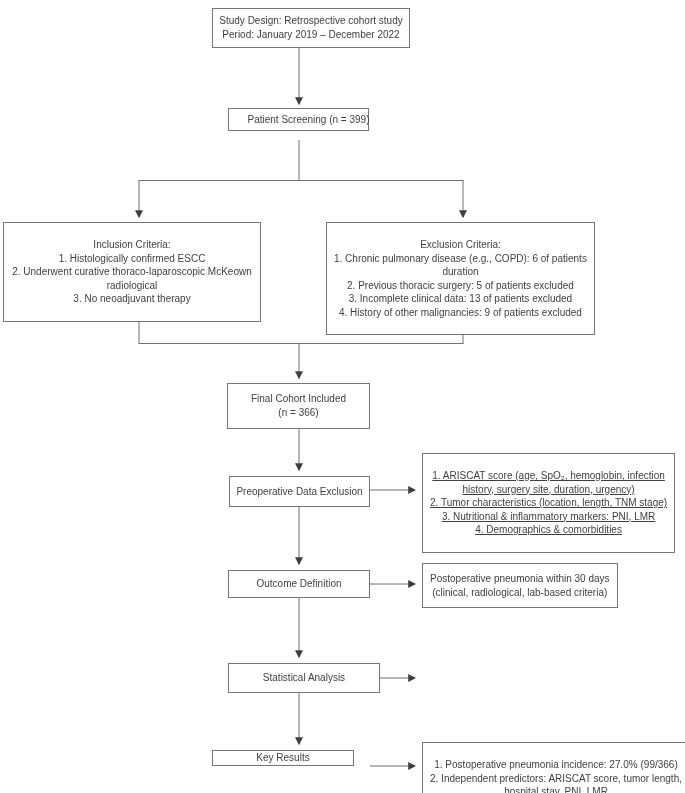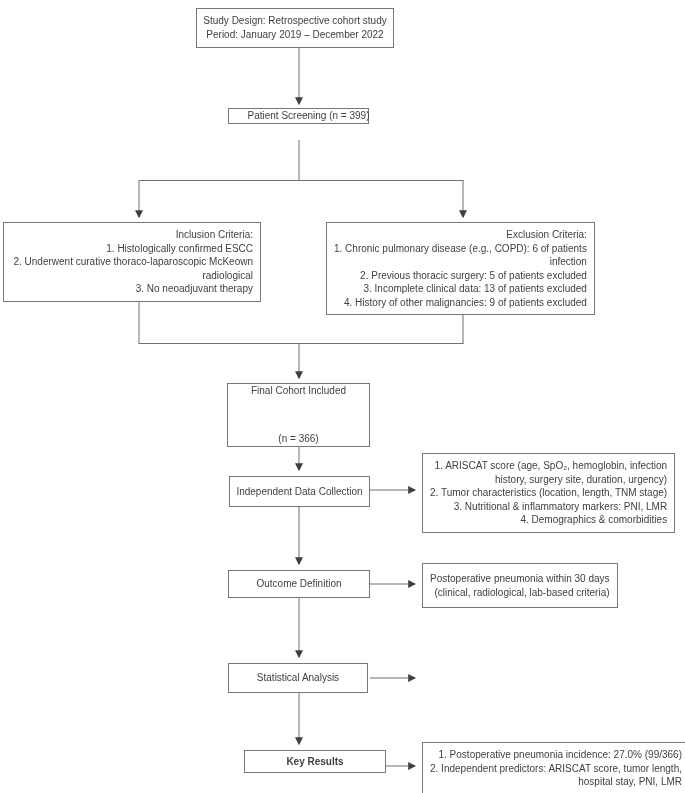--- a/index.html
+++ b/index.html
@@ -24,24 +24,24 @@
     flex-direction:column;
     align-items:center;
     justify-content:center;
     text-align:center;
     font-size:10px;
     line-height:14px;
   }
   .center-box .line{white-space:nowrap;}
   .detail-box{
     display:inline-block;
-    padding:5px 7px;
+    padding:15px 7px;
     font-size:10px;
     line-height:13.5px;
-    text-align:right;
+    text-align:center;
   }
   .detail-box .line{white-space:nowrap;}
 </style>
 </head>
 <body>
 
 <div id="canvas">
 
   <svg id="connectors" width="685" height="793">
     <defs>
@@ -63,78 +63,78 @@
       <line x1="370" y1="490" x2="415" y2="490" marker-end="url(#arrow)"></line>
       <line x1="299" y1="507" x2="299" y2="564" marker-end="url(#arrow)"></line>
       <line x1="370" y1="584" x2="415" y2="584" marker-end="url(#arrow)"></line>
       <line x1="299" y1="598" x2="299" y2="657" marker-end="url(#arrow)"></line>
       <line x1="370" y1="678" x2="415" y2="678" marker-end="url(#arrow)"></line>
       <line x1="299" y1="693" x2="299" y2="744" marker-end="url(#arrow)"></line>
       <line x1="370" y1="766" x2="415" y2="766" marker-end="url(#arrow)"></line>
     </g>
   </svg>
 
-  <div class="box center-box" style="left:196px;top:8px;width:198px;height:40px;">
+  <div class="box center-box" style="left:212px;top:8px;width:198px;height:40px;">
     <div class="line">Study Design: Retrospective cohort study</div>
     <div class="line">Period: January 2019 – December 2022</div>
   </div>
 
-  <div class="box center-box" style="left:228px;top:108px;width:141px;height:16px;padding-left:20px;">
+  <div class="box center-box" style="left:228px;top:108px;width:141px;height:23px;padding-left:20px;">
     <div class="line">Patient Screening (n = 399)</div>
   </div>
 
   <div class="box detail-box" style="left:3px;top:222px;min-width:258px;">
     <div class="line">Inclusion Criteria:</div>
     <div class="line">1. Histologically confirmed ESCC</div>
     <div class="line">2. Underwent curative thoraco-laparoscopic McKeown</div>
     <div class="line">radiological</div>
     <div class="line">3. No neoadjuvant therapy</div>
   </div>
 
   <div class="box detail-box" style="left:326px;top:222px;">
     <div class="line">Exclusion Criteria:</div>
     <div class="line">1. Chronic pulmonary disease (e.g., COPD): 6 of patients</div>
-    <div class="line">infection</div>
+    <div class="line">duration</div>
     <div class="line">2. Previous thoracic surgery: 5 of patients excluded</div>
     <div class="line">3. Incomplete clinical data: 13 of patients excluded</div>
     <div class="line">4. History of other malignancies: 9 of patients excluded</div>
   </div>
 
-  <div class="box center-box" style="left:227px;top:383px;width:143px;height:64px;justify-content:space-between;">
+  <div class="box center-box" style="left:227px;top:383px;width:143px;height:46px;">
     <div class="line">Final Cohort Included</div>
     <div class="line">(n = 366)</div>
   </div>
 
   <div class="box center-box" style="left:229px;top:476px;width:141px;height:31px;">
-    <div class="line">Independent Data Collection</div>
+    <div class="line">Preoperative Data Exclusion</div>
   </div>
 
-  <div class="box detail-box" style="left:422px;top:453px;">
+  <div class="box detail-box" style="left:422px;top:453px;text-decoration:underline;">
     <div class="line">1. ARISCAT score (age, SpO₂, hemoglobin, infection</div>
     <div class="line">history, surgery site, duration, urgency)</div>
     <div class="line">2. Tumor characteristics (location, length, TNM stage)</div>
     <div class="line">3. Nutritional &amp; inflammatory markers: PNI, LMR</div>
     <div class="line">4. Demographics &amp; comorbidities</div>
   </div>
 
   <div class="box center-box" style="left:228px;top:570px;width:142px;height:28px;text-align:right;">
     <div class="line">Outcome Definition</div>
   </div>
 
   <div class="box detail-box" style="left:422px;top:563px;padding-top:8px;padding-bottom:8px;">
     <div class="line">Postoperative pneumonia within 30 days</div>
     <div class="line">(clinical, radiological, lab-based criteria)</div>
   </div>
 
-  <div class="box center-box" style="left:228px;top:663px;width:140px;height:30px;">
+  <div class="box center-box" style="left:228px;top:663px;width:152px;height:30px;">
     <div class="line">Statistical Analysis</div>
   </div>
 
 
-  <div class="box center-box" style="left:244px;top:750px;width:142px;height:23px;font-weight:bold;">
+  <div class="box center-box" style="left:212px;top:750px;width:142px;height:16px;">
     <div class="line">Key Results</div>
   </div>
 
   <div class="box detail-box" style="left:422px;top:742px;">
     <div class="line">1. Postoperative pneumonia incidence: 27.0% (99/366)</div>
     <div class="line">2. Independent predictors: ARISCAT score, tumor length,</div>
     <div class="line">hospital stay, PNI, LMR</div>
   </div>
 
 </div>

